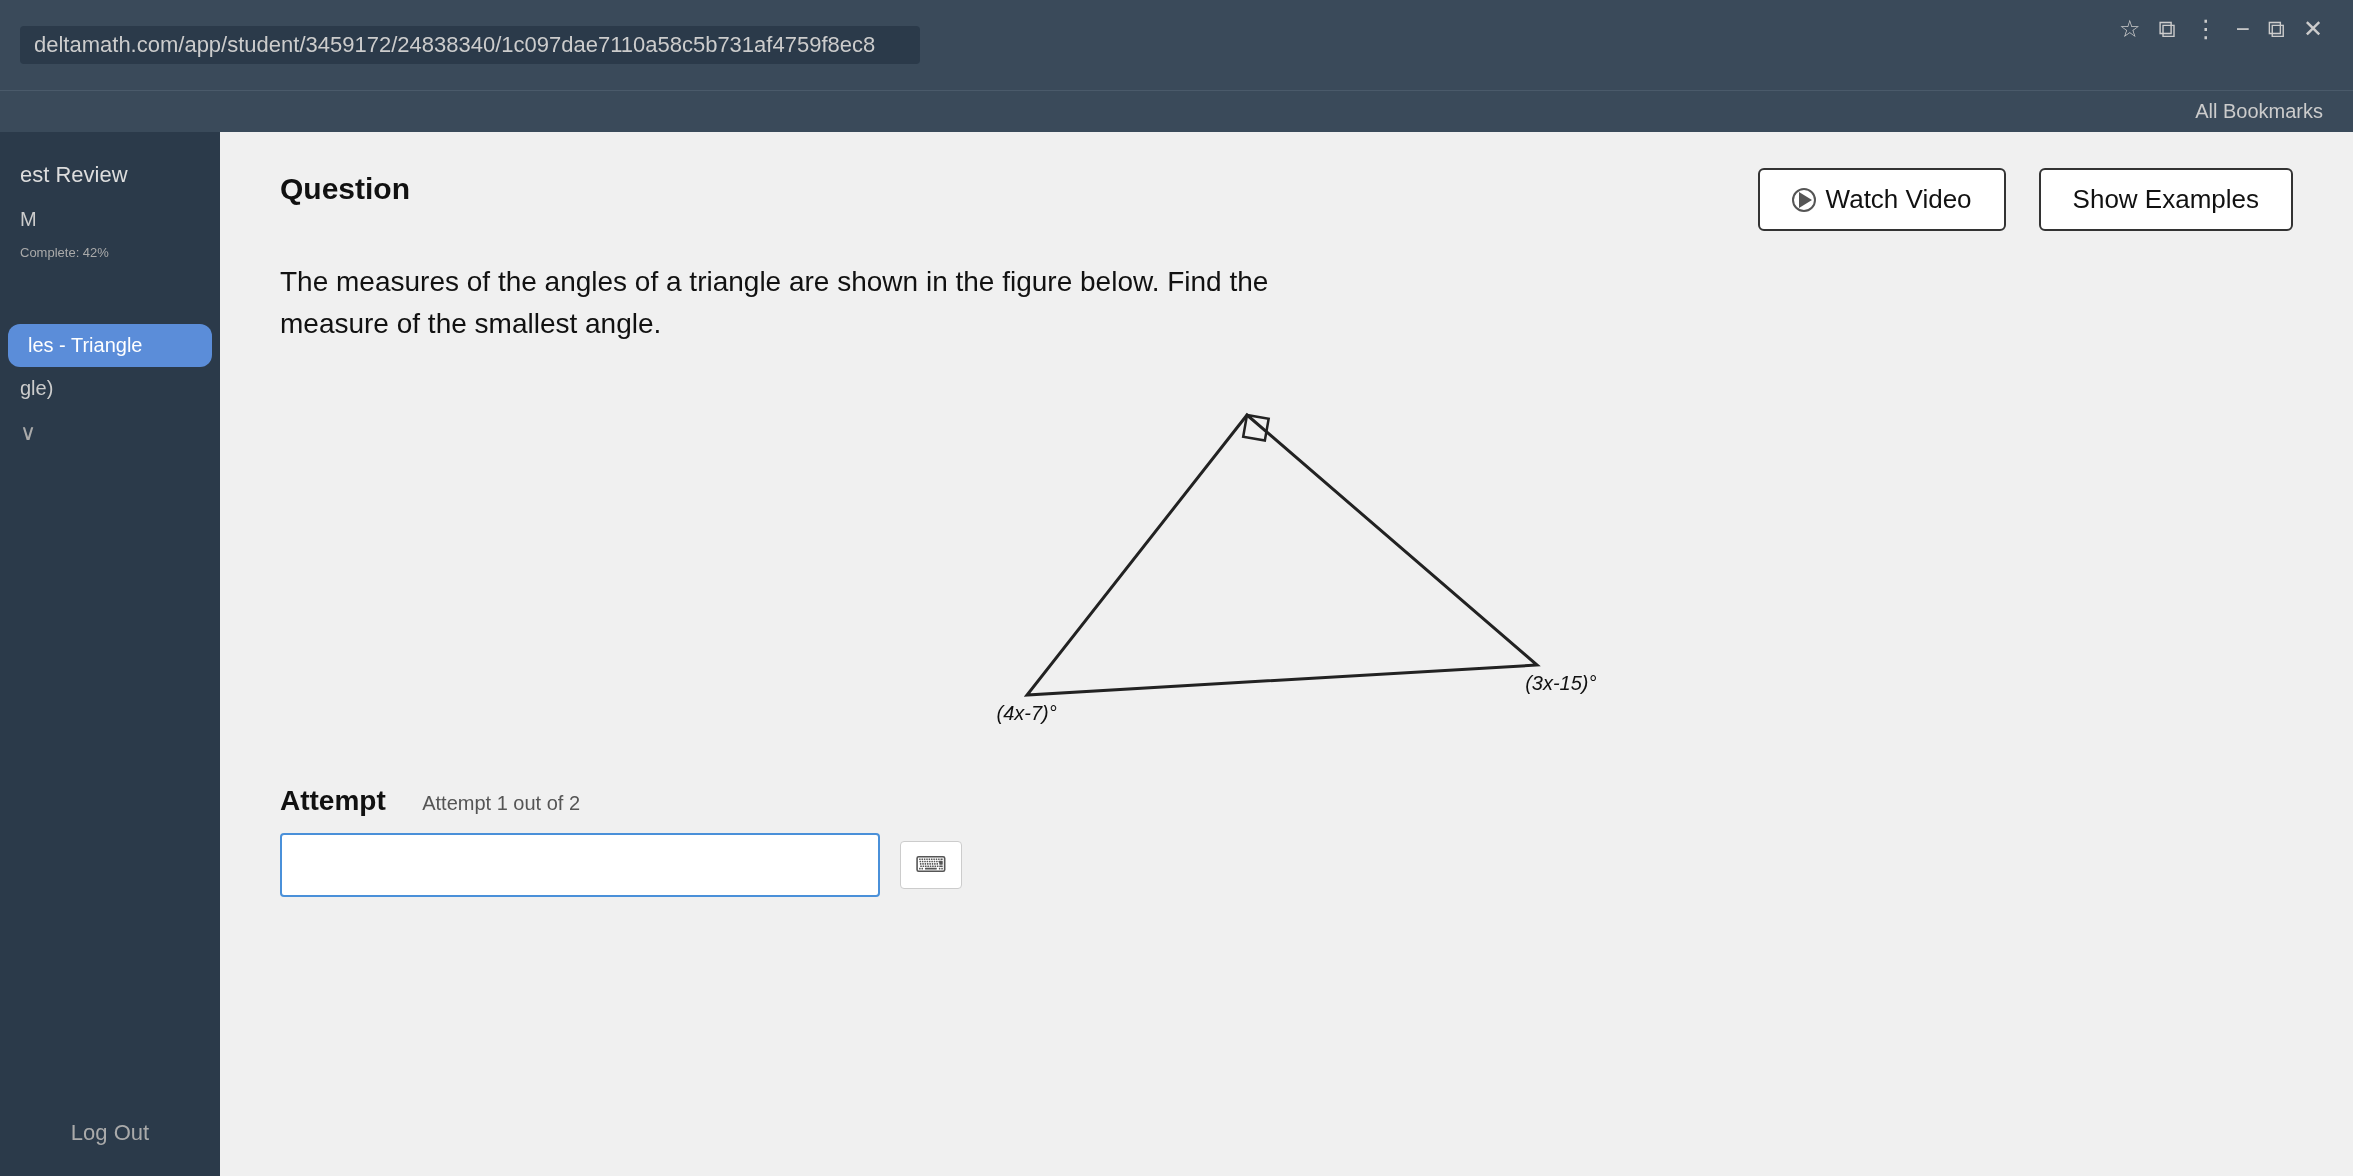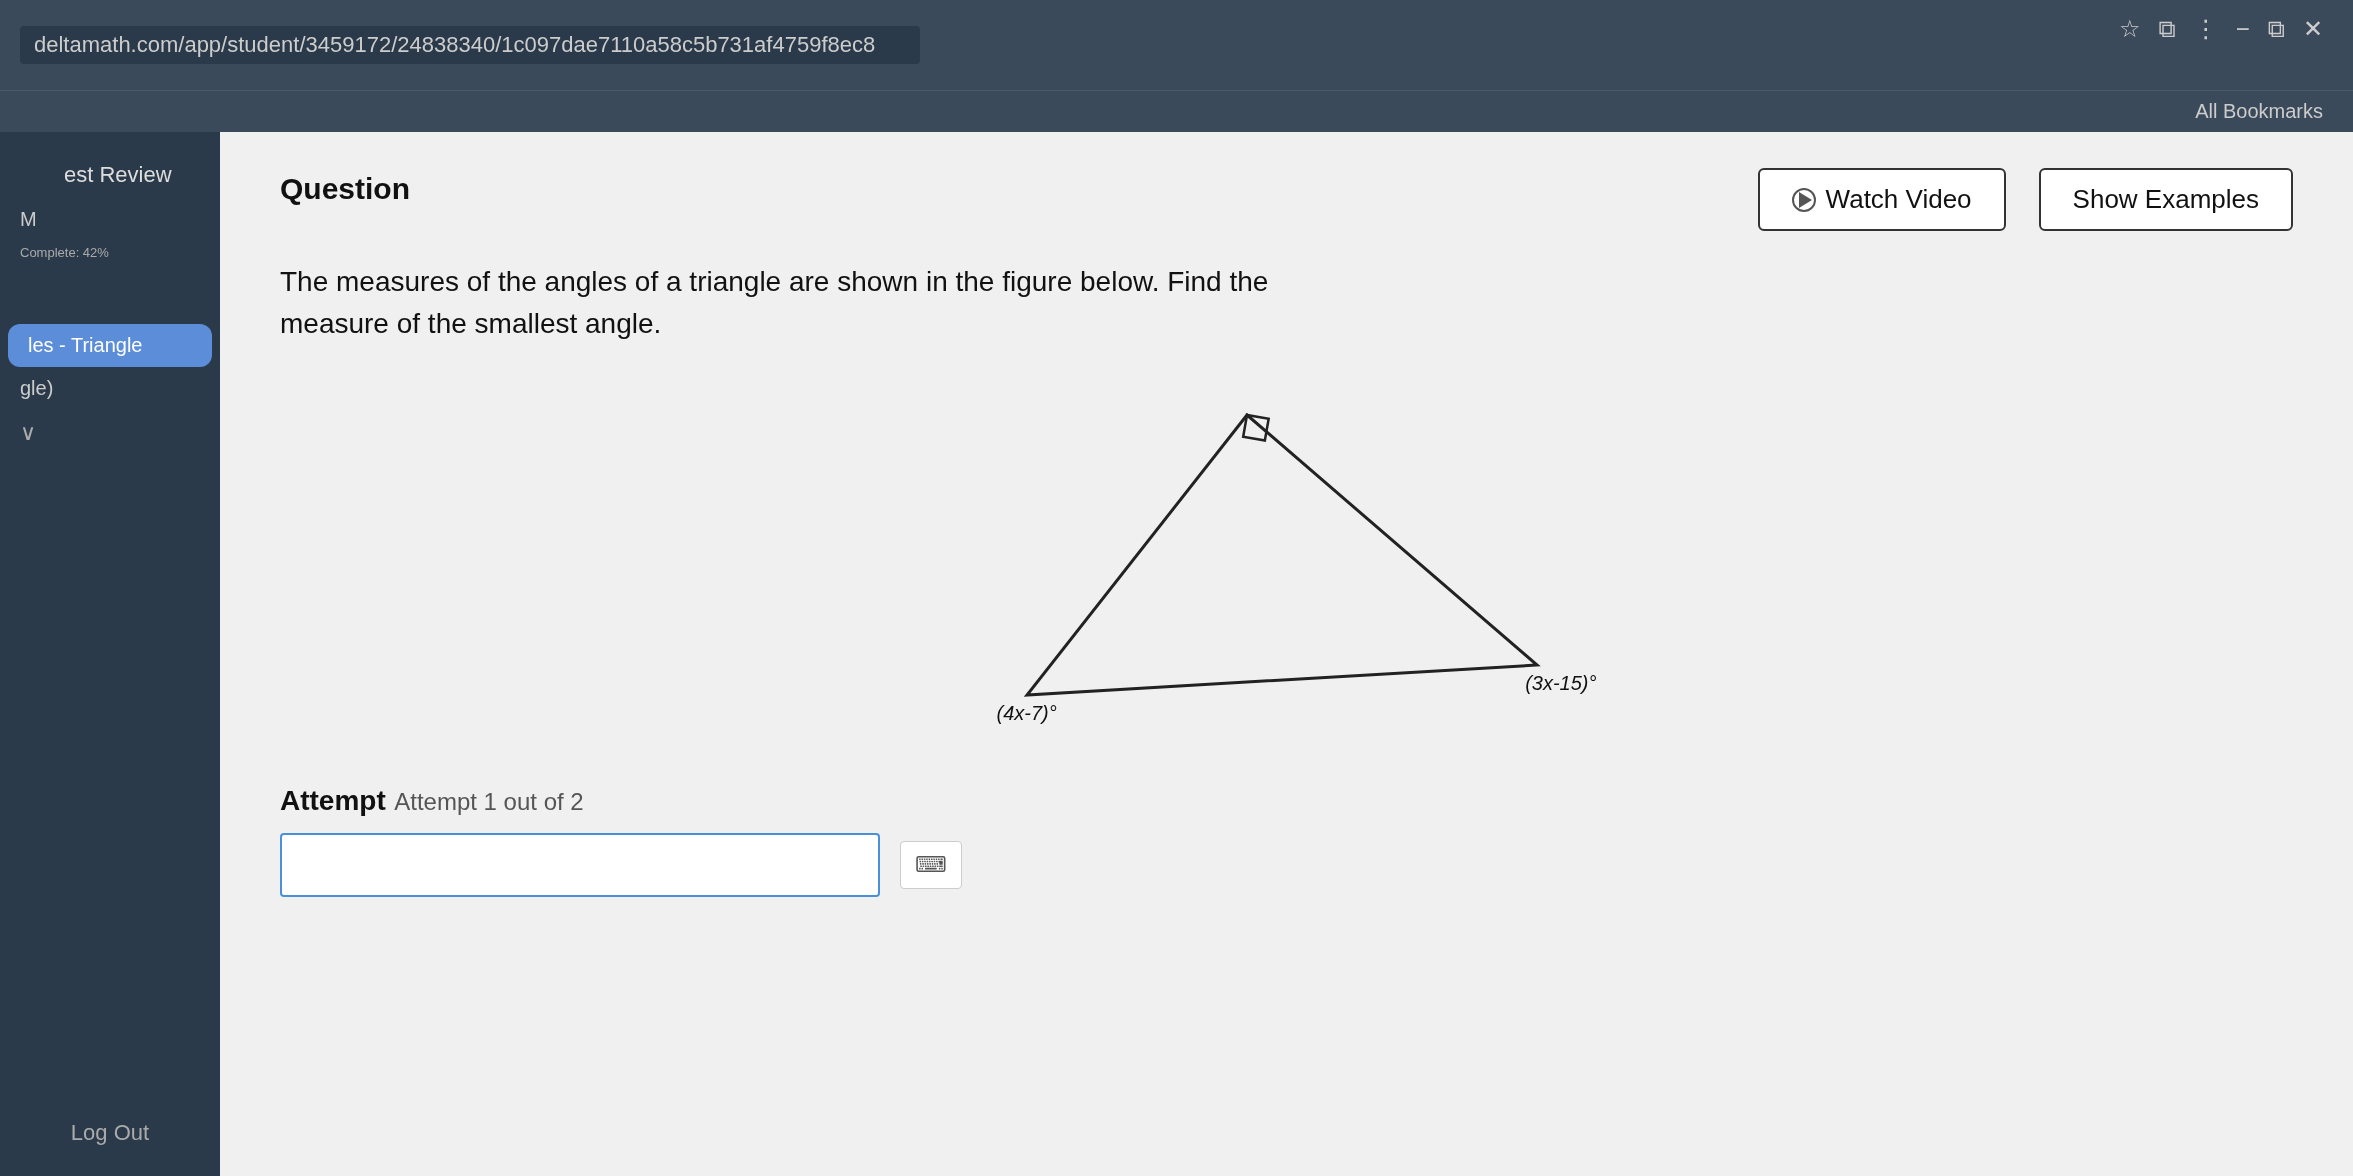--- a/index.html
+++ b/index.html
@@ -68,21 +68,20 @@
       width: 220px;
       background: #2b3a4a;
       color: #ccc;
       padding: 20px 0;
       flex-shrink: 0;
     }
     .sidebar-section-title {
       font-size: 22px;
       color: #ddd;
       padding: 10px 20px;
-      margin-left: 44px;
     }
     .sidebar-item {
       padding: 10px 20px;
       font-size: 20px;
       color: #ccc;
     }
     .sidebar-item.active {
       background: #5b8dd9;
       color: white;
       border-radius: 12px;
@@ -197,23 +196,23 @@
     .answer-section {
       margin-top: 20px;
     }
     .answer-label {
       font-size: 28px;
       font-weight: bold;
       color: #111;
       display: inline;
     }
     .answer-attempt {
-      font-size: 24px;
+      font-size: 20px;
       color: #555;
-      margin-left: 4px;
+      margin-left: 32px;
     }
     .answer-input-row {
       display: flex;
       align-items: center;
       margin-top: 16px;
       gap: 20px;
     }
     .answer-input {
       width: 600px;
       height: 64px;

